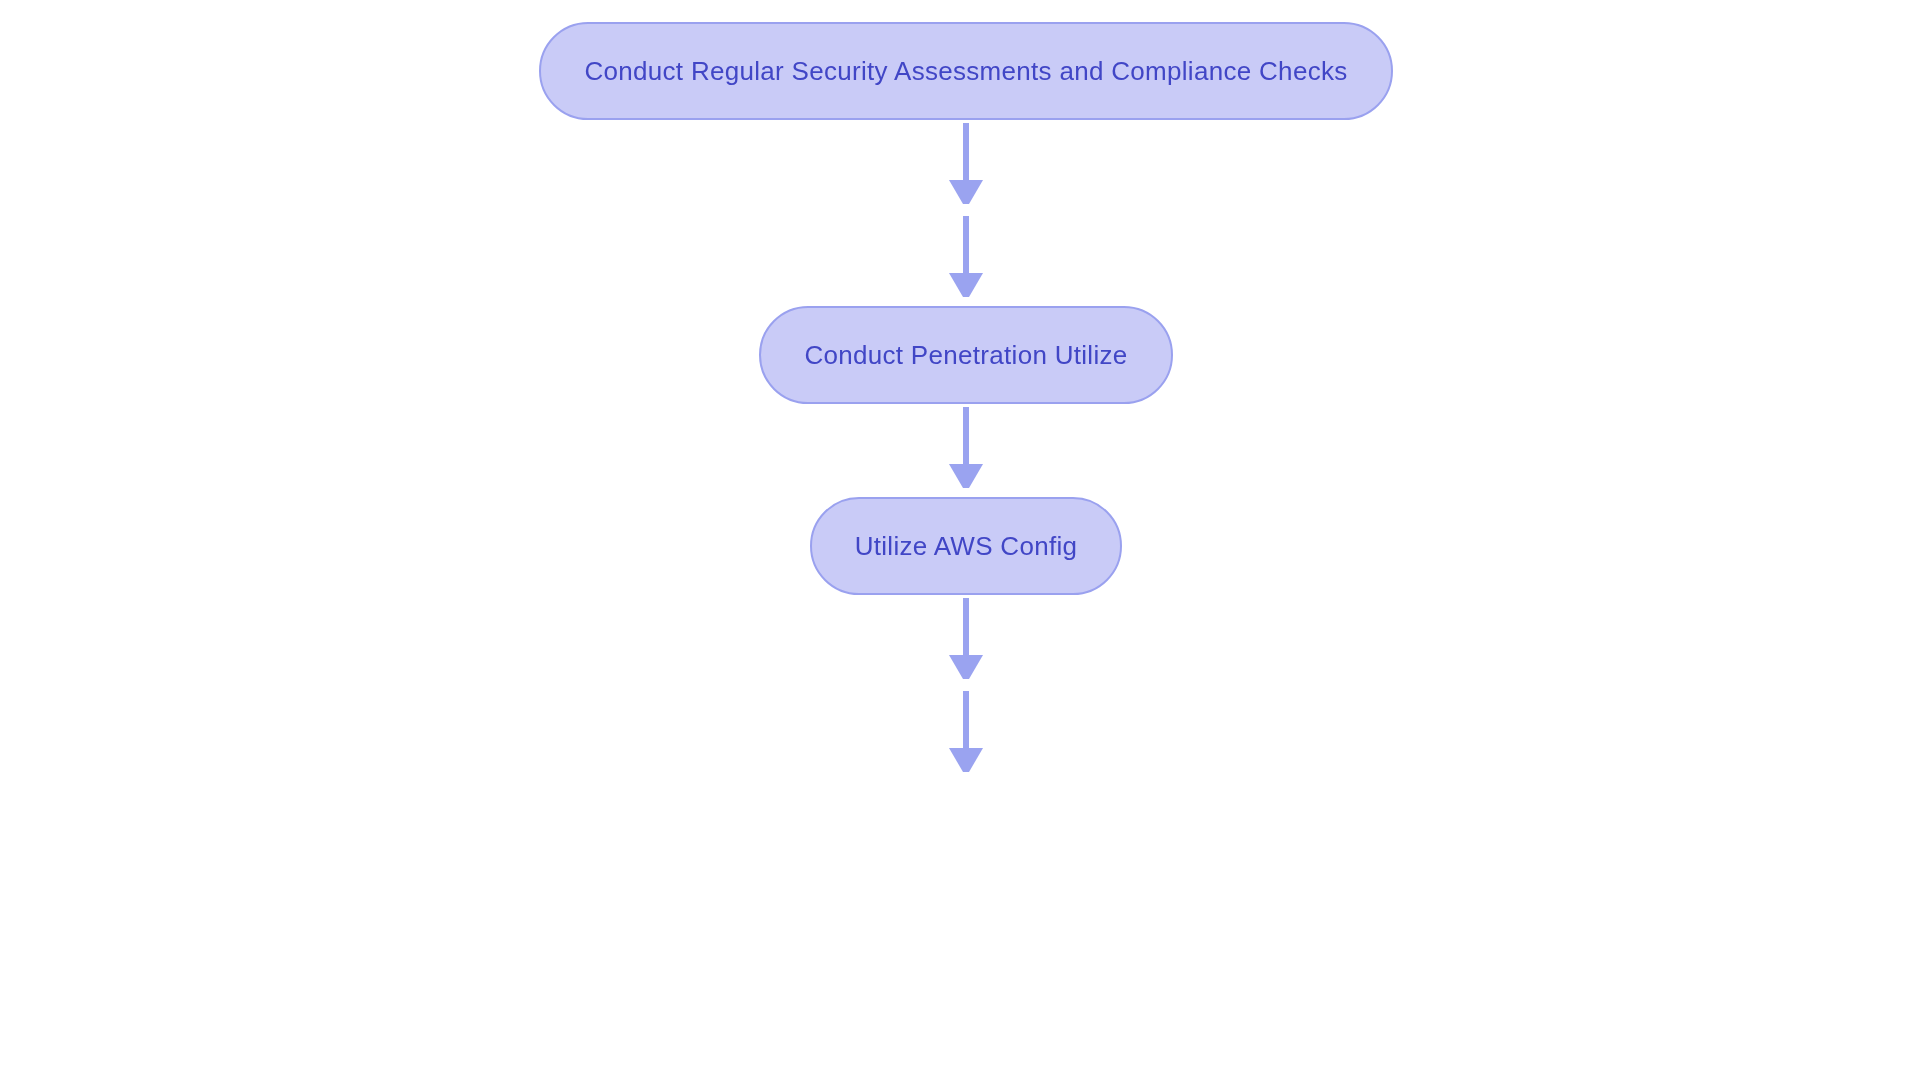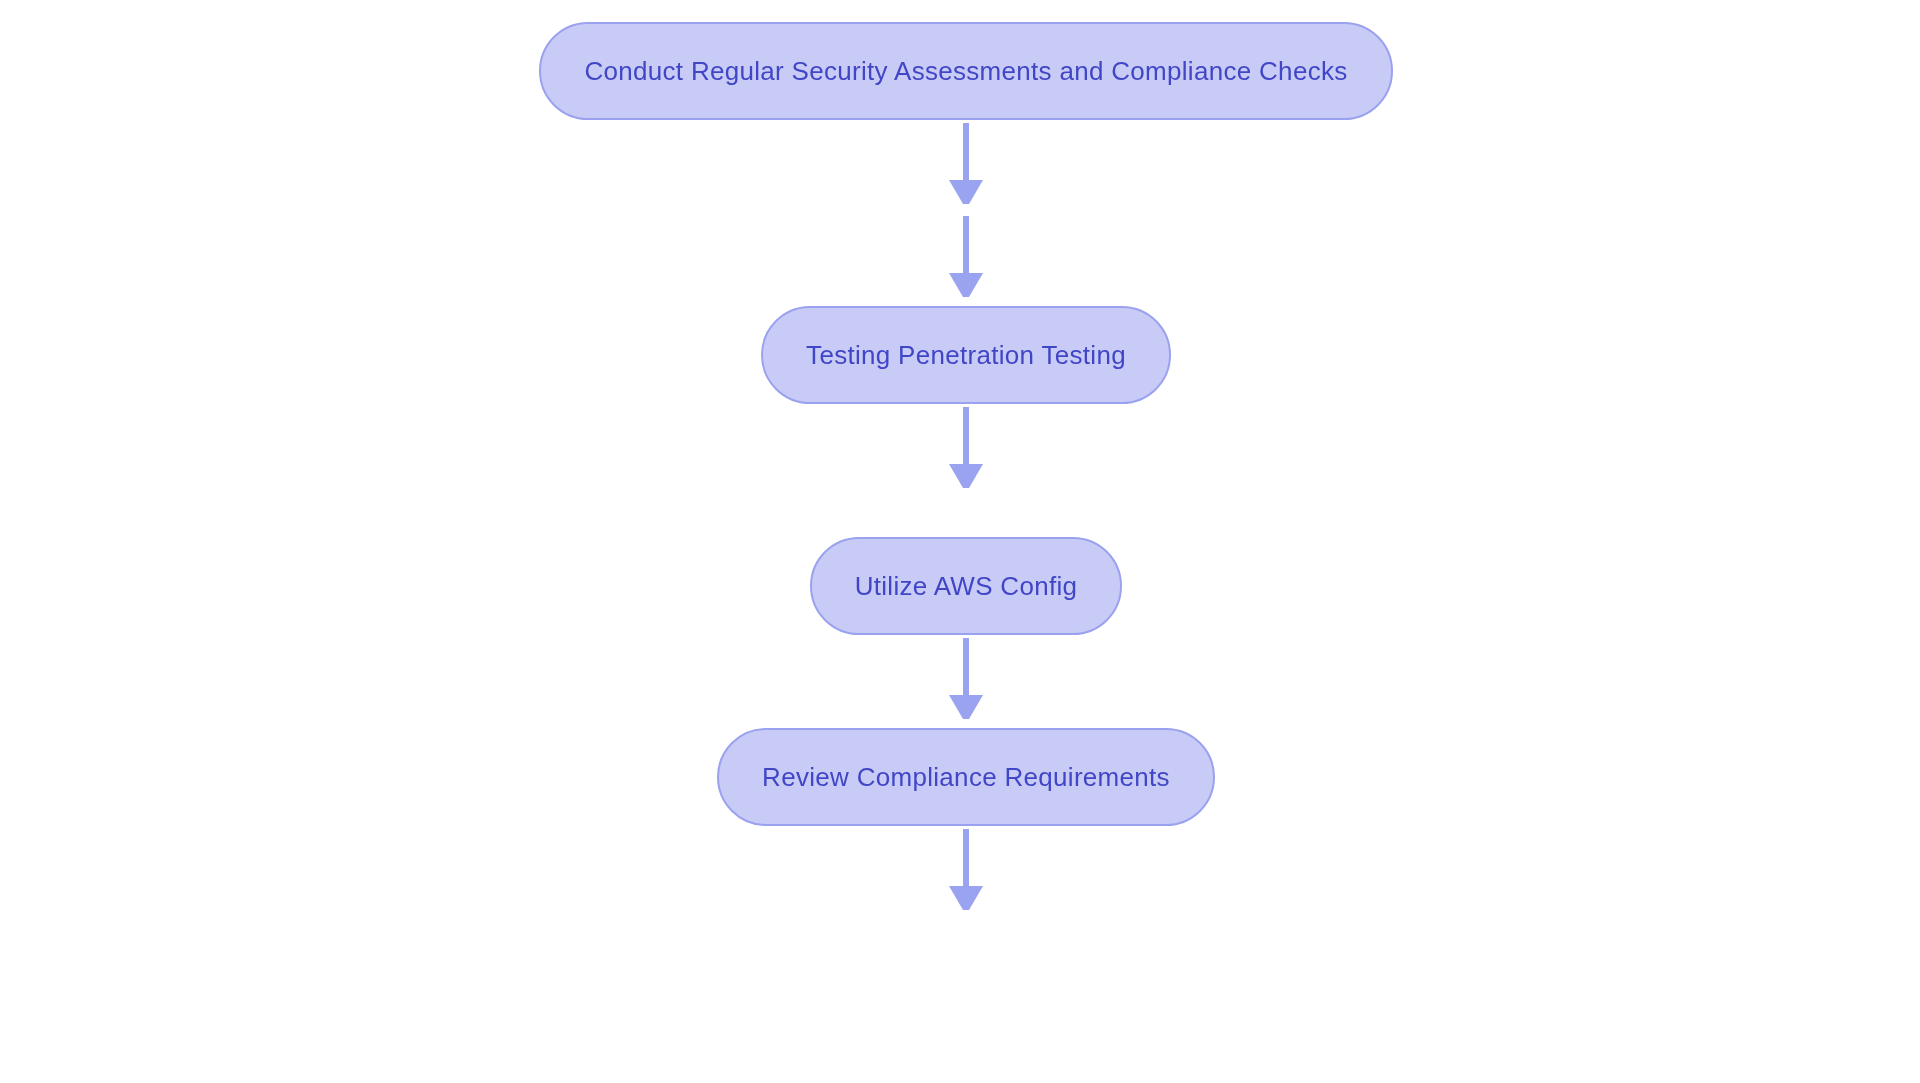--- a/index.html
+++ b/index.html
@@ -40,21 +40,21 @@
     font-size: 26px;
     font-weight: 500;
     letter-spacing: 0.3px;
     color: var(--text-color);
     white-space: nowrap;
     text-align: center;
   }
   .n1 { min-width: 815px; }
   .n2 { min-width: 465px; }
   .n3 { min-width: 409px; }
-  .n4 { min-width: 287px; margin-top: 40px; }
+  .n4 { min-width: 287px; }
   .n5 { min-width: 470px; }
   .n6 { min-width: 592px; }
   .arrow {
     height: 93px;
     display: flex;
     flex-direction: column;
     align-items: center;
     flex-shrink: 0;
   }
   .arrow .line {
@@ -84,40 +84,37 @@
     <div class="head"></div>
   </div>
 
 
   <div class="arrow">
     <div class="line"></div>
     <div class="head"></div>
   </div>
 
   <div class="flow-node n3">
-    <span class="label">Testing Penetration Testing</span>
+    <span class="label">Conduct Penetration Utilize</span>
   </div>
 
   <div class="arrow">
     <div class="line"></div>
     <div class="head"></div>
   </div>
 
   <div class="flow-node n4">
     <span class="label">Utilize AWS Config</span>
   </div>
 
   <div class="arrow">
     <div class="line"></div>
     <div class="head"></div>
   </div>
 
-  <div class="flow-node n5">
-    <span class="label">Review Compliance Requirements</span>
-  </div>
 
   <div class="arrow">
     <div class="line"></div>
     <div class="head"></div>
   </div>
 
 
 </div>
 
 </body></html>

